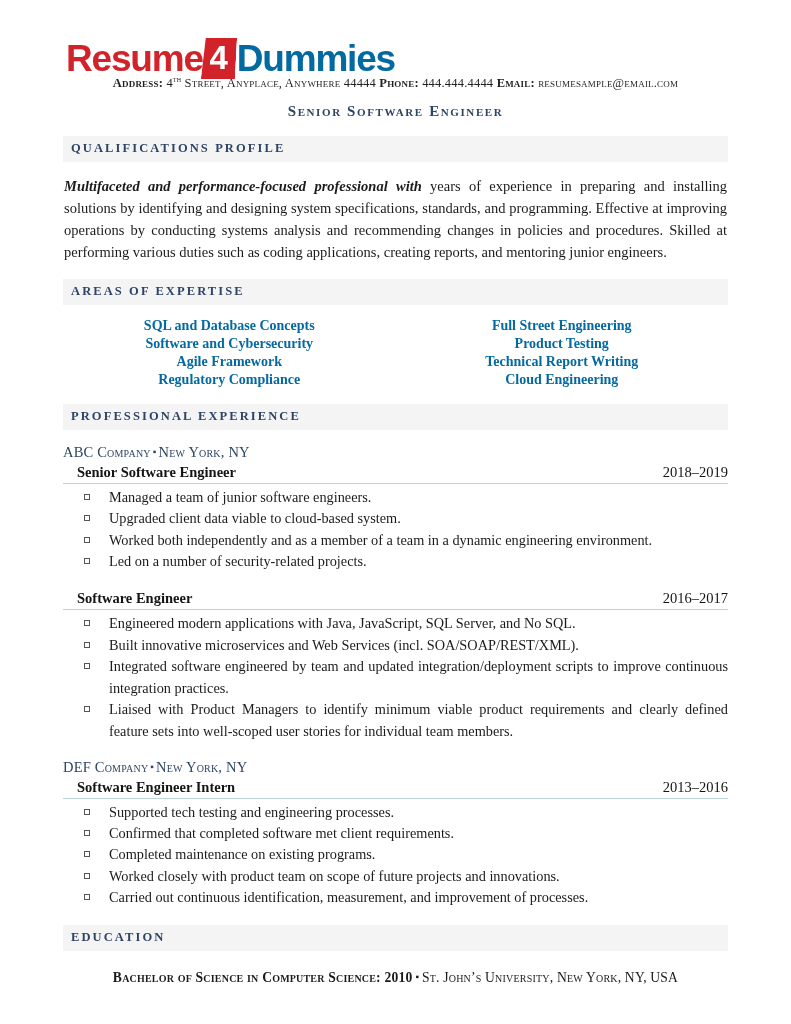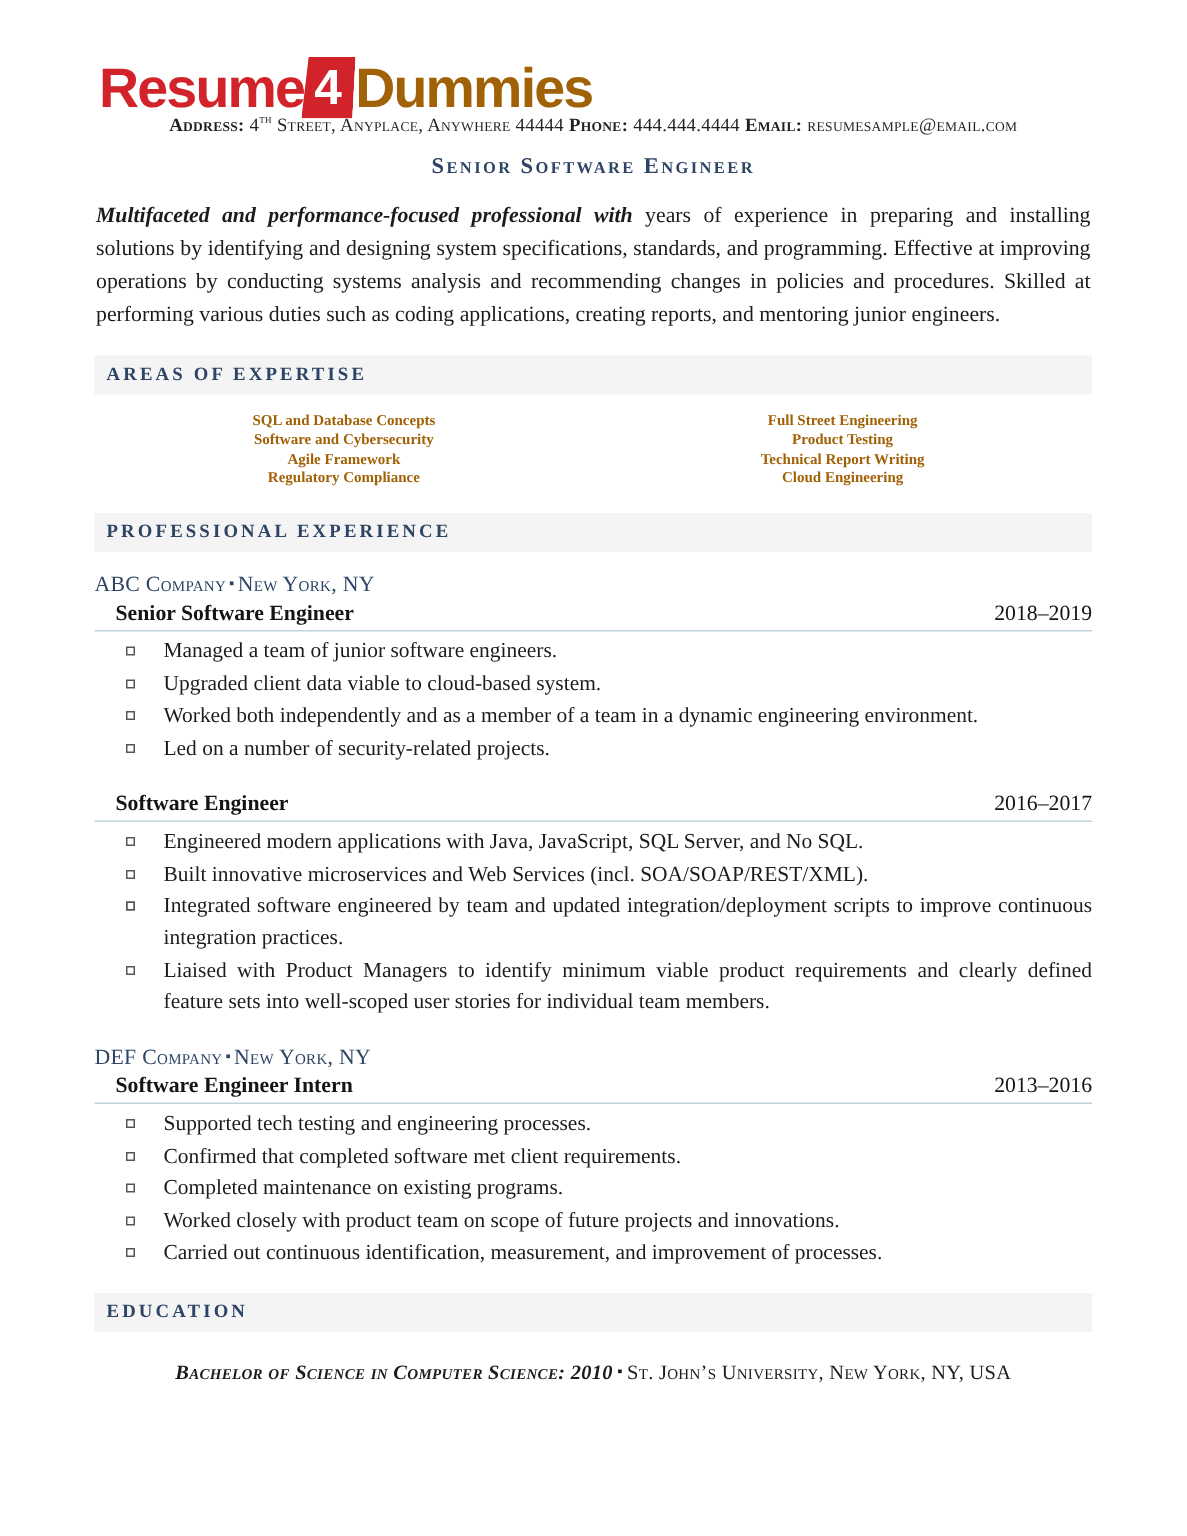--- a/index.html
+++ b/index.html
@@ -68,21 +68,21 @@
     align-items: center;
     justify-content: center;
     color: #ffffff;
     font-family: "Liberation Sans", sans-serif;
     font-weight: bold;
     font-size: 33px;
     letter-spacing: 0;
     padding-bottom: 2px;
   }
   .logo-word-2 {
-    color: #a16207;
+    color: #0369a1;
     text-align: right;
   }
 
   .contact-line {
     text-align: center;
     font-family: "Liberation Serif", serif;
     font-size: 12.5px;
     color: #231f20;
     margin-top: -4px;
     letter-spacing: 0.2px;
@@ -145,23 +145,23 @@
     display: flex;
     margin-top: 12px;
     margin-bottom: 4px;
   }
   .expertise-col {
     flex: 1 1 50%;
     text-align: center;
   }
   .expertise-item {
     font-weight: bold;
-    font-size: 10px;
+    font-size: 14px;
     line-height: 1.27;
-    color: #a16207;
+    color: #0369a1;
   }
 
   
   .job {
     margin-top: 14px;
   }
   .job.tight {
     margin-top: 17px;
   }
   .company-line {
@@ -226,21 +226,20 @@
     color: #1b1b1b;
   }
   .edu-line {
     margin-top: 17px;
     font-size: 13.6px;
   }
   .edu-degree {
     font-weight: bold;
     font-variant: small-caps;
     letter-spacing: 0.2px;
-    font-style: italic;
   }
   .edu-school {
     font-variant: small-caps;
     letter-spacing: 0.2px;
   }
   .edu-sep {
     font-size: 10px;
     vertical-align: 2px;
     padding: 0 3px;
   }
@@ -268,20 +267,21 @@
       <span class="sc">Street, Anyplace, Anywhere 44444</span>
       <span class="contact-label">Phone:</span>
       <span class="sc">444.444.4444</span>
       <span class="contact-label">Email:</span>
       <span class="sc">resumesample@email.com</span>
     </div>
 
     <div class="target-title">Senior Software Engineer</div>
   </div>
 
+  <div class="section-bar">Qualifications Profile</div>
   <p class="profile">
     <span class="lead">Multifaceted and performance-focused professional with</span><span> years of experience in preparing and installing solutions by identifying and designing system specifications, standards, and programming. Effective at improving operations by conducting systems analysis and recommending changes in policies and procedures. Skilled at performing various duties such as coding applications, creating reports, and mentoring junior engineers.</span>
   </p>
 
   <div class="section-bar">Areas of Expertise</div>
   <div class="expertise">
     <div class="expertise-col">
       <div class="expertise-item">SQL and Database Concepts</div>
       <div class="expertise-item">Software and Cybersecurity</div>
       <div class="expertise-item">Agile Framework</div>

